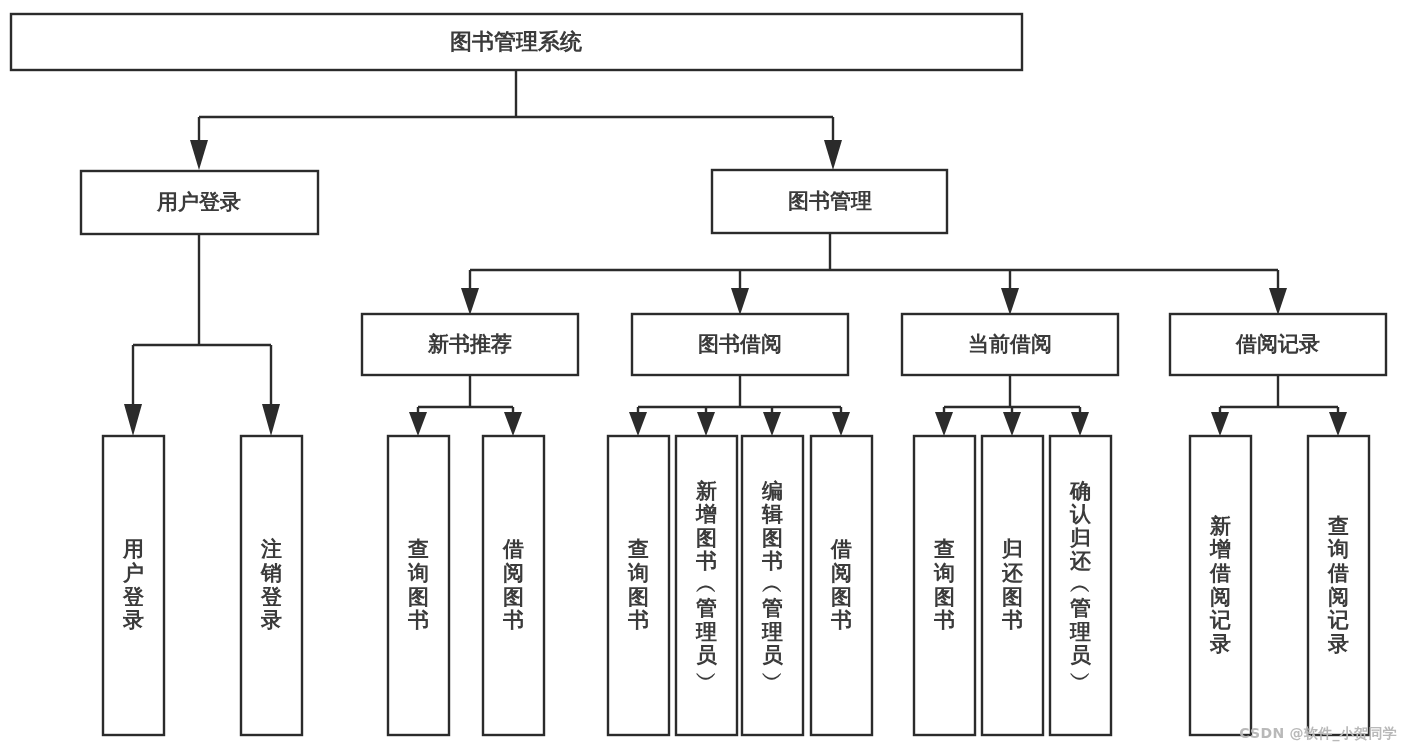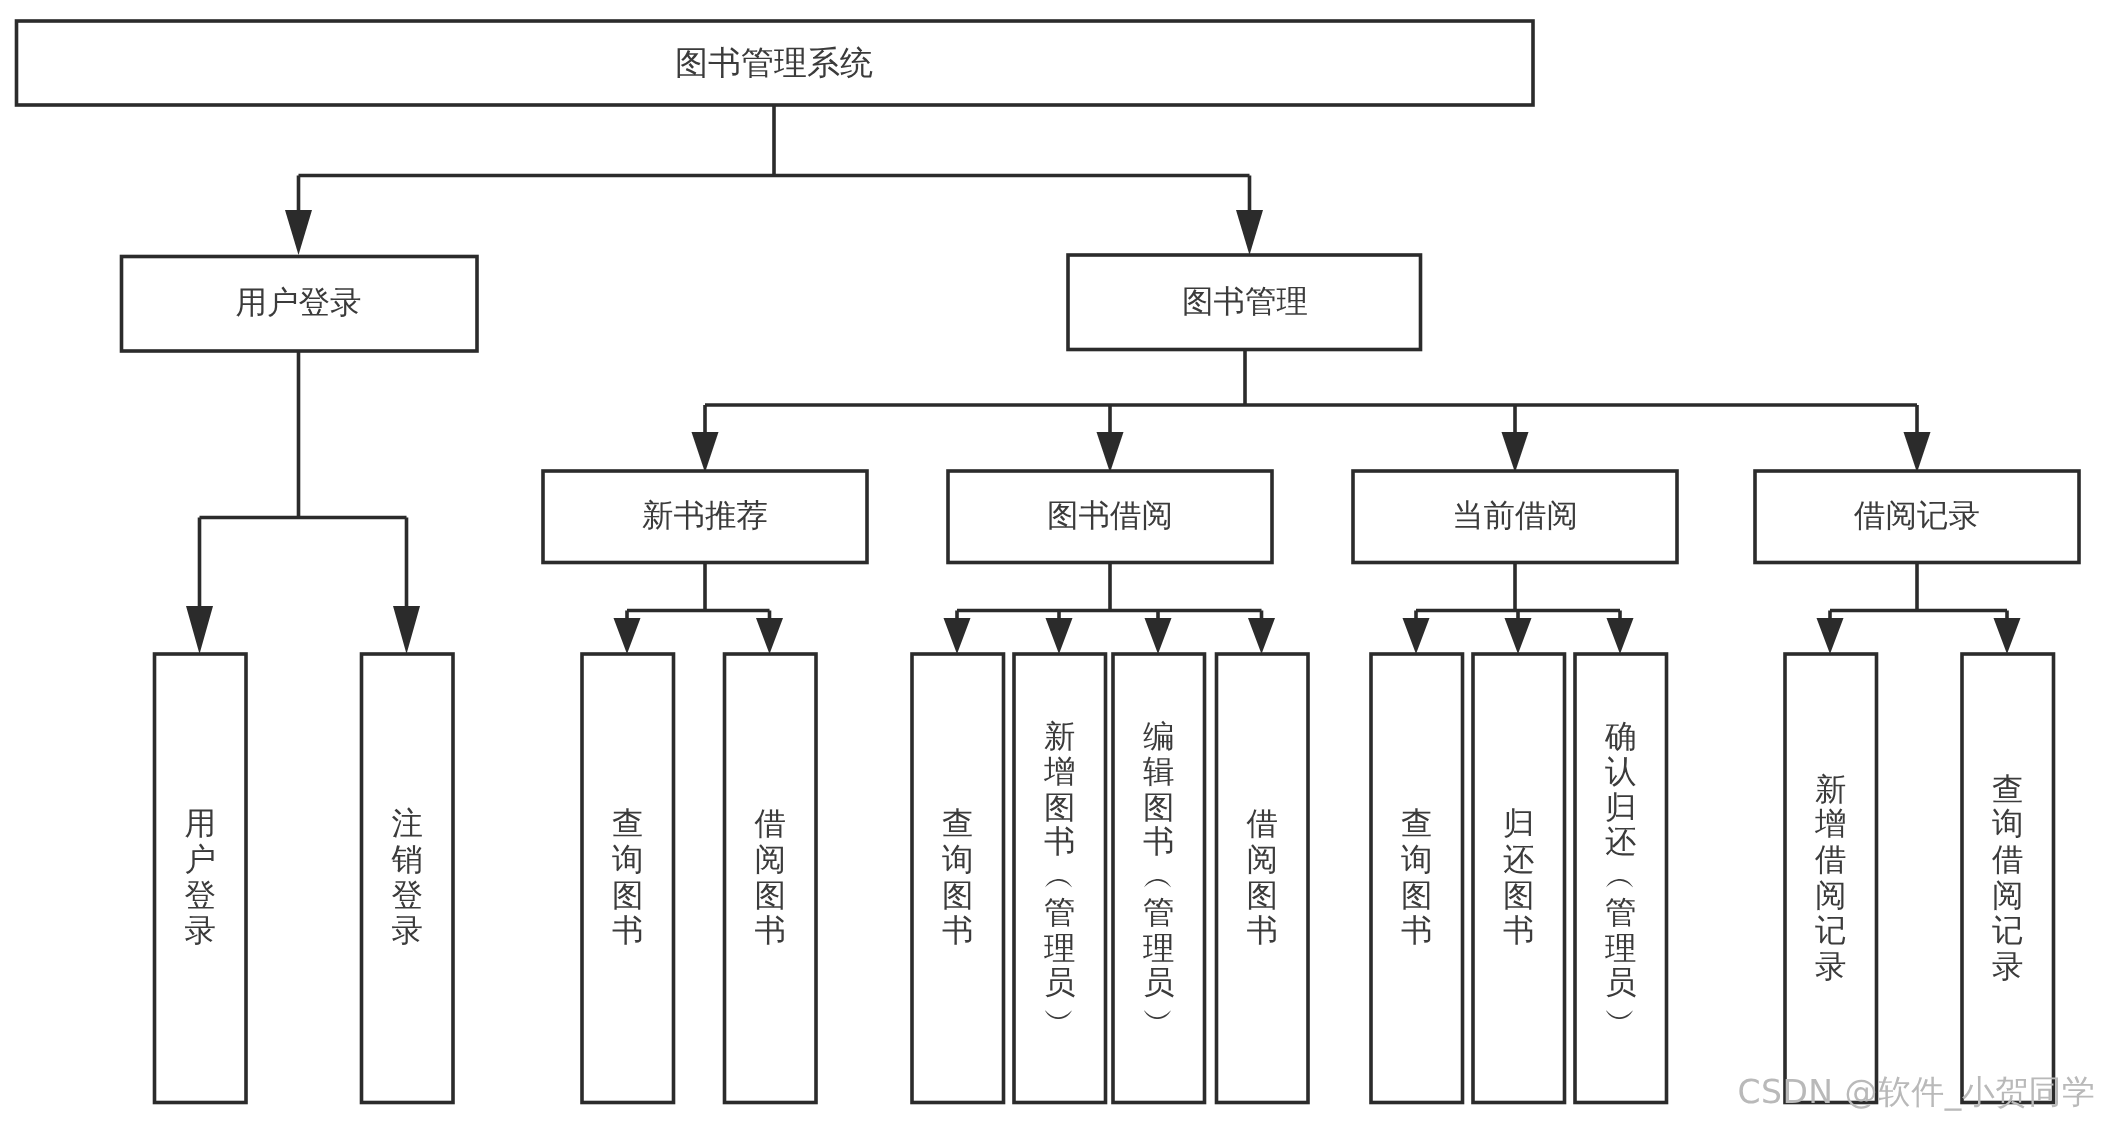--- a/index.html
+++ b/index.html
@@ -11,20 +11,21 @@
     width: 1405px;
     height: 747px;
     font-family: "DejaVu Sans", "Liberation Sans", sans-serif;
     overflow: hidden;
   }
   #diagram-root {
     position: relative;
     width: 1405px;
     height: 747px;
     background: #ffffff;
+    font-weight: bold;
   }
   svg.diagram {
     position: absolute;
     left: 0;
     top: 0;
     width: 1405px;
     height: 747px;
   }
   .node-box {
     fill: #ffffff;
@@ -67,21 +68,21 @@
     color: #3b3b3b;
     white-space: pre;
     pointer-events: none;
   }
   .vlabel span { display: block; }
   .watermark {
     position: absolute;
     right: 8px;
     bottom: 4px;
     font-family: "DejaVu Sans", "Liberation Sans", sans-serif;
-    font-size: 22px;
+    font-size: 14px;
     color: #b9b9b9;
     letter-spacing: 0.3px;
     user-select: none;
   }
 </style>
 </head>
 <body>
 
 <div id="diagram-root">
 

